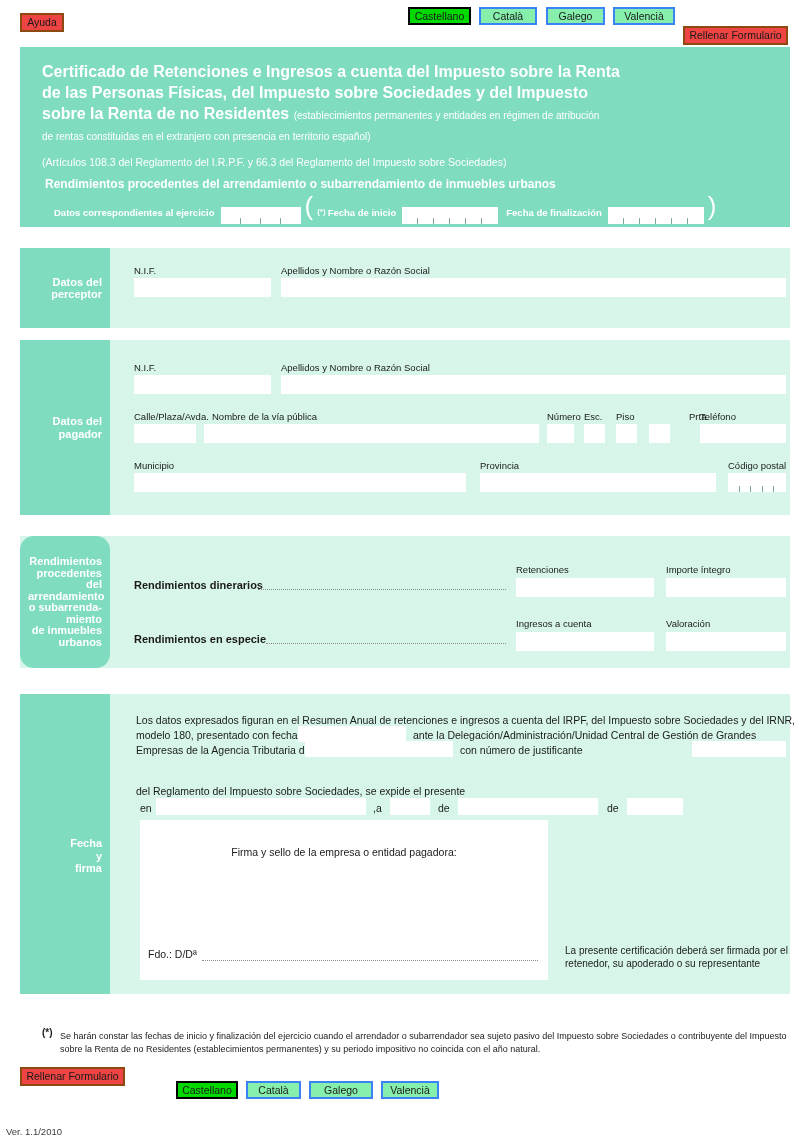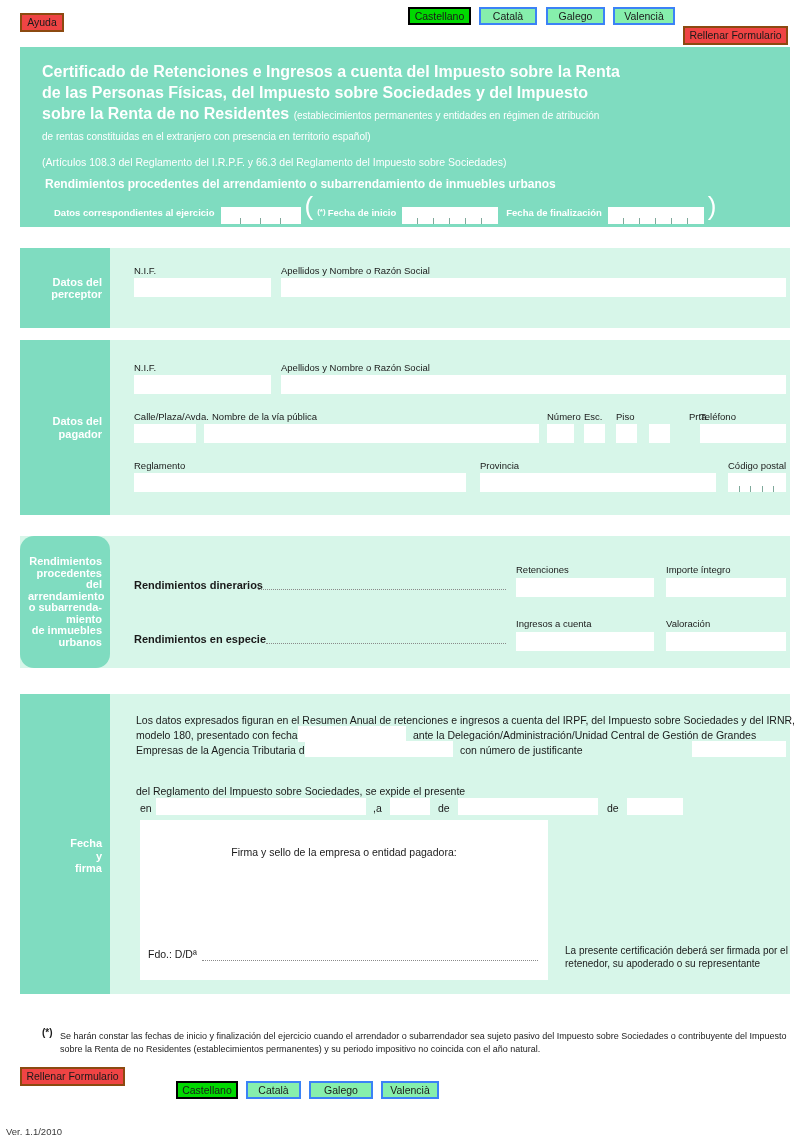--- a/index.html
+++ b/index.html
@@ -369,21 +369,21 @@
 
     <div class="flabel" style="left:506px; top:71px;">Piso</div>
     <div class="fbox" style="left:506px; top:84px; width:21px; height:19px;"></div>
 
     <div class="flabel" style="left:539px; top:71px;padding-left:40px;">Prta.</div>
     <div class="fbox" style="left:539px; top:84px; width:21px; height:19px;"></div>
 
     <div class="flabel" style="left:590px; top:71px;">Teléfono</div>
     <div class="fbox" style="left:590px; top:84px; width:86px; height:19px;"></div>
 
-    <div class="flabel" style="left:24px; top:120px;">Reglamento</div>
+    <div class="flabel" style="left:24px; top:120px;">Municipio</div>
     <div class="fbox" style="left:24px; top:133px; width:332px; height:19px;"></div>
 
     <div class="flabel" style="left:370px; top:120px;">Provincia</div>
     <div class="fbox" style="left:370px; top:133px; width:236px; height:19px;"></div>
 
     <div class="flabel" style="left:618px; top:120px;">Código postal</div>
     <div class="segbox ticks" style="position:absolute; left:618px; top:133px; width:58px; height:19px;">
       <span class="cell"></span>
       <span class="cell"></span>
       <span class="cell"></span>

